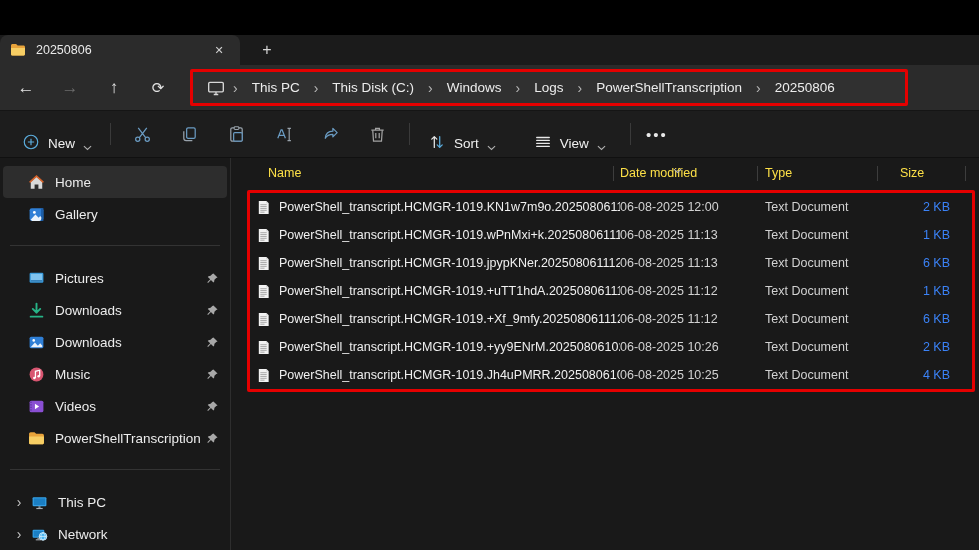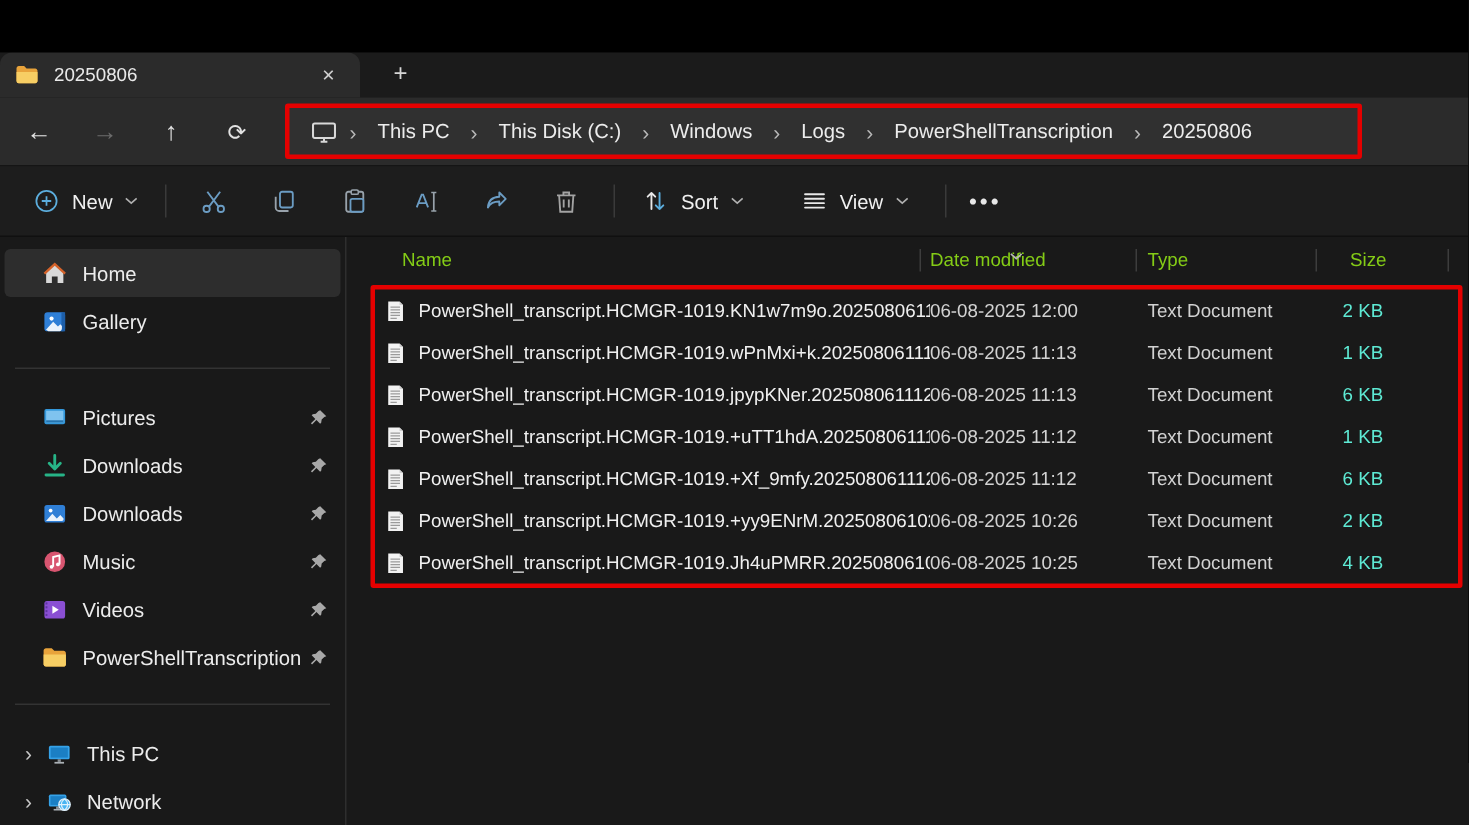--- a/index.html
+++ b/index.html
@@ -20,21 +20,21 @@
   .navbtn { width:44px; height:34px; display:flex; align-items:center; justify-content:center; font-size:17px; color:#e2e2e2; border-radius:4px; }
   .navbtn.disabled { color:#6b6b6b; }
   .navbtn.refresh { font-size:15px; }
   .addressbar { position:absolute; left:190px; top:4px; width:718px; height:37px; background:#303030; border:3px solid #e50000; border-radius:2px; display:flex; align-items:center; padding:0 10px; }
   .crumb-computer { width:18px; height:18px; margin:0 2px 0 4px; }
   .crumb { padding:3px 8px; border-radius:4px; white-space:nowrap; font-size:13.5px; color:#ececec; }
   .crumb-sep { color:#b8b8b8; font-size:14px; padding:0 6px; line-height:1; }
 
   
   .toolbar { height:47px; background:#1d1d1d; border-bottom:1px solid #101010; display:flex; align-items:center; padding-left:12px; }
-  .tb-btn { display:flex; align-items:center; gap:8px; height:34px; padding:0 10px; border-radius:4px; }
+  .tb-btn { display:flex; align-items:flex-end; gap:8px; height:34px; padding:0 10px; border-radius:4px; }
   .tb-label { font-size:13.5px; color:#f0f0f0; }
   .tb-chev { color:#b0b0b0; display:flex; }
   .tb-sep { width:1px; height:22px; background:#3a3a3a; margin:0 8px; }
   .tb-icon-btn { width:47px; height:34px; display:flex; align-items:center; justify-content:center; border-radius:4px; }
   .tb-icon-btn svg { width:19px; height:19px; }
   .more-dots { font-size:15px; letter-spacing:2px; color:#e8e8e8; }
 
   
   .body { display:flex; height:426px; }
   .sidebar { position:relative; width:231px; flex:0 0 231px; border-right:1px solid #2e2e2e; padding-top:8px; }
@@ -43,36 +43,36 @@
   .side-item.expandable { padding-left:8px; }
   .side-chev { width:16px; color:#c8c8c8; font-size:14px; margin-right:4px; text-align:center; }
   .side-icon { width:17px; height:17px; flex:0 0 17px; }
   .side-label { margin-left:10px; font-size:13.5px; white-space:nowrap; color:#ececec; }
   .side-pin { margin-left:auto; margin-right:8px; width:13px; height:13px; }
   .side-sep { height:1px; background:#333; margin:15px 10px 16px 10px; }
   .side-scroll { position:absolute; left:2px; bottom:0; width:226px; height:6px; background:#2c2c2c; border-radius:3px; }
 
   
   .main { position:relative; flex:1; padding-top:2px; }
-  .cols-header { position:relative; display:grid; grid-template-columns:382px 144px 120px 102px; height:26px; align-items:center; font-size:12.5px; color:#84cc16; }
+  .cols-header { position:relative; display:grid; grid-template-columns:382px 144px 120px 102px; height:26px; align-items:center; font-size:12.5px; color:#fde047; }
   .col-h { white-space:nowrap; }
   .col-name { padding-left:37px; }
   .col-date { padding-left:7px; position:relative; }
   .col-type { padding-left:8px; }
   .col-size { padding-left:23px; }
   .col-line { position:absolute; top:6px; width:1px; height:15px; background:#3d3d3d; }
   .sort-chevron { position:absolute; top:-3px; left:60px; color:#b8b8b8; }
 
   .rows-box { margin:4px 4px 0 16px; width:728px; border:3px solid #e50000; border-radius:2px; }
   .frow { display:grid; grid-template-columns:370px 145px 130px 1fr; align-items:center; height:28px; font-size:12.5px; }
   .cell-name { display:flex; align-items:center; gap:8px; padding-left:6px; overflow:hidden; }
   .cell-name .ficon { width:15px; height:15px; flex:0 0 15px; }
   .fname { white-space:nowrap; overflow:hidden; color:#f0f0f0; }
   .fdate, .ftype { color:#d2d2d2; white-space:nowrap; }
-  .fsize { color:#5eead4; text-align:left; padding-right:22px; white-space:nowrap; }
+  .fsize { color:#3b82f6; text-align:right; padding-right:22px; white-space:nowrap; }
 </style>
 </head>
 <body>
 
 <div class="window">
 
   <div class="titlebar">
     <div class="tab">
       <span class="ticon">
         <svg viewBox="0 0 16 16">

